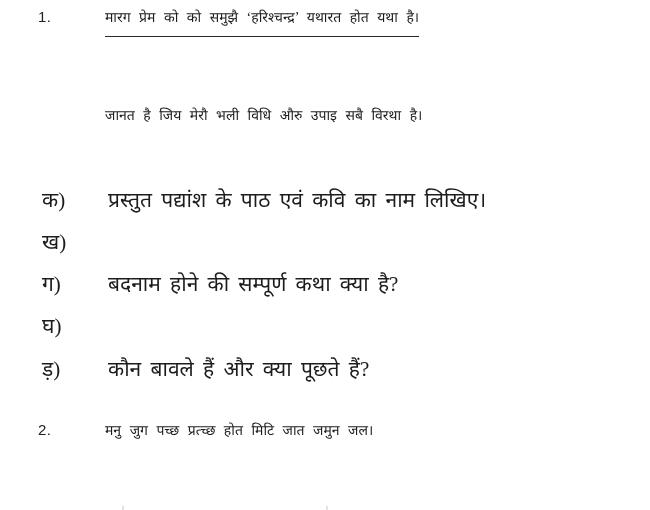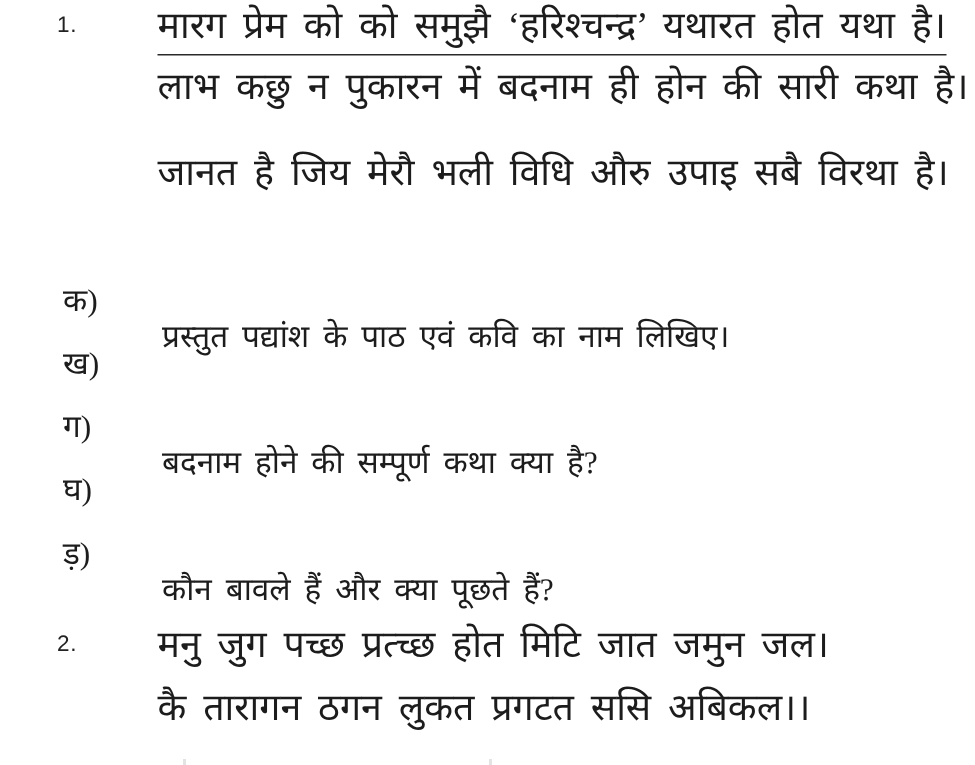--- a/index.html
+++ b/index.html
@@ -29,21 +29,21 @@
     top: 4px;
     font-family: "Liberation Sans", sans-serif;
     font-size: 15px;
     color: #222222;
     letter-spacing: 0.5px;
   }
   .verse-text {
     position: absolute;
     left: 105px;
     top: 0;
-    font-size: 25px;
+    font-size: 14px;
     line-height: 28px;
     word-spacing: 5px;
     color: #1c1c1c;
   }
   .underlined {
     border-bottom: 1.4px solid #2a2a2a;
     padding-bottom: 4px;
   }
   .sub-label {
     position: absolute;
@@ -54,44 +54,40 @@
     color: #1c1c1c;
   }
   .sub-text {
     position: absolute;
     left: 108px;
     top: 0;
     font-size: 21px;
     line-height: 28px;
     word-spacing: 4px;
     color: #1c1c1c;
-    margin-top: 24px;
   }
   
   .cutoff-mark {
     position: absolute;
     bottom: 0;
     width: 2px;
     height: 4px;
     background: #e3e3e3;
   }
 </style>
 </head>
 <body>
 
 <div class="page">
 
   <div class="row" style="top:4px">
     <span class="qnum">1.</span>
     <span class="verse-text underlined">मारग प्रेम को को समुझै ‘हरिश्चन्द्र’ यथारत होत यथा है।</span>
   </div>
 
-  <div class="row" style="top:45px">
-    <span class="verse-text">लाभ कछु न पुकारन में बदनाम ही होन की सारी कथा है।</span>
-  </div>
 
   <div class="row" style="top:102px">
     <span class="verse-text">जानत है जिय मेरौ भली विधि औरु उपाइ सबै विरथा है।</span>
   </div>
 
 
   <div class="row" style="top:186px">
     <span class="sub-label">क)</span>
     <span class="sub-text">प्रस्तुत पद्यांश के पाठ एवं कवि का नाम लिखिए।</span>
   </div>
@@ -112,20 +108,17 @@
   <div class="row" style="top:355px">
     <span class="sub-label">ड़)</span>
     <span class="sub-text">कौन बावले हैं और क्या पूछते हैं?</span>
   </div>
 
   <div class="row" style="top:417px">
     <span class="qnum">2.</span>
     <span class="verse-text">मनु जुग पच्छ प्रत्च्छ होत मिटि जात जमुन जल।</span>
   </div>
 
-  <div class="row" style="top:459px">
-    <span class="verse-text">कै तारागन ठगन लुकत प्रगटत ससि अबिकल।।</span>
-  </div>
 
   <div class="cutoff-mark" style="left:122px"></div>
   <div class="cutoff-mark" style="left:326px"></div>
 
 </div>
 
 </body></html>

